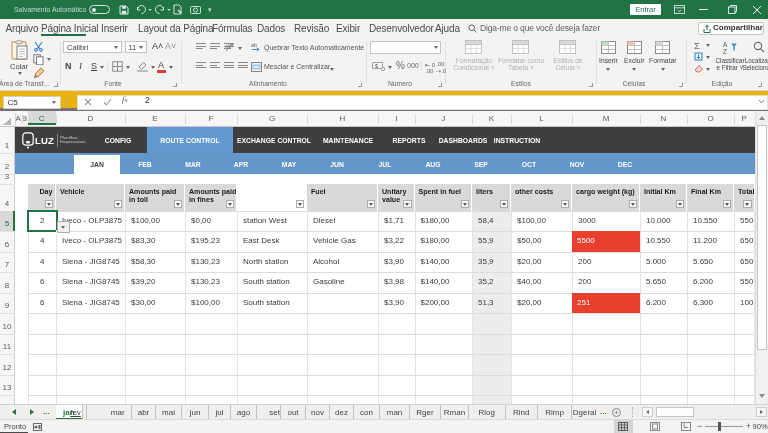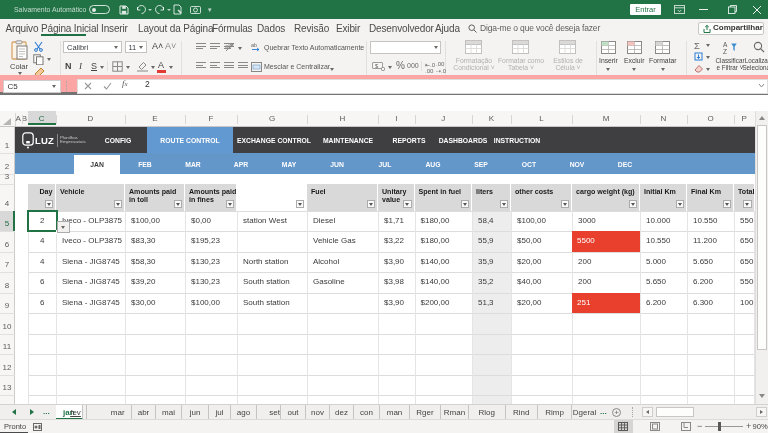--- a/index.html
+++ b/index.html
@@ -288,21 +288,21 @@
 <div class="glaunch" style="left:173px;"></div>
 <div class="glaunch" style="left:358px;"></div>
 <div class="glaunch" style="left:438px;"></div>
 <div class="glaunch" style="left:589px;"></div>
 <div class="glaunch" style="left:679px;"></div>
 <div class="glaunch" style="left:758px;"></div>
 <div class="abs" style="left:757px;top:44px;width:6px;height:4px;"><svg width="7" height="5" viewBox="0 0 7 5">
         <path d="M1 4 L3.5 1 L6 4" fill="none" stroke="#6a6866" stroke-width="1"></path>
       </svg></div>
 </div>
-<div class="abs" style="left:0;top:75px;width:768px;height:20px;background:#fca5a5;border-bottom:3px solid #737373;">
+<div class="abs" style="left:0;top:91px;width:768px;height:20px;background:#eab308;border-bottom:3px solid #737373;">
 <div class="abs" style="left:2.5px;top:4.5px;width:58px;height:13px;background:#fff;border:1px solid #d0cecc;font-size:8px;color:#333;line-height:12px;padding-left:4px;">C5</div>
 <div class="dd" style="left:52px;top:10px;"></div>
 <div class="abs" style="left:66px;top:6px;width:1px;height:10px;border-left:1px dotted #a8a6a4;"></div>
 <div class="abs" style="left:77px;top:4px;width:691px;height:14.5px;background:#fff;border:1px solid #e0dedc;"></div>
 <svg class="abs" style="left:84px;top:7px" width="8" height="8" viewBox="0 0 8 8">
       <path d="M1 1 L7 7 M7 1 L1 7" stroke="#9a9896" stroke-width="1.1"></path>
     </svg>
 <svg class="abs" style="left:103px;top:7px" width="9" height="8" viewBox="0 0 9 8">
       <path d="M1 4.5 L3.5 7 L8 1" fill="none" stroke="#9a9896" stroke-width="1.1"></path>
     </svg>
@@ -442,20 +442,21 @@
 <div class="cell" style="left:473px;top:83.5px;width:38px;height:20.5px;line-height:20.5px;padding-left:5px;">58,4</div>
 <div class="cell" style="left:512px;top:83.5px;width:60px;height:20.5px;line-height:20.5px;padding-left:5px;">$100,00</div>
 <div class="cell" style="left:573px;top:83.5px;width:67px;height:20.5px;line-height:20.5px;padding-left:5px;">3000</div>
 <div class="cell" style="left:641px;top:83.5px;width:46px;height:20.5px;line-height:20.5px;padding-left:5px;">10.000</div>
 <div class="cell" style="left:688px;top:83.5px;width:46px;height:20.5px;line-height:20.5px;padding-left:5px;">10.550</div>
 <div class="cell" style="left:735px;top:83.5px;width:19.5px;height:20.5px;line-height:20.5px;padding-left:5px;">550</div>
 <div class="cell" style="left:28.5px;top:104.0px;width:27.5px;height:20.5px;line-height:20.5px;text-align:center;">4</div>
 <div class="cell" style="left:57px;top:104.0px;width:68px;height:20.5px;line-height:20.5px;padding-left:5px;">Iveco - OLP3875</div>
 <div class="cell" style="left:126px;top:104.0px;width:59px;height:20.5px;line-height:20.5px;padding-left:5px;">$83,30</div>
 <div class="cell" style="left:186px;top:104.0px;width:51px;height:20.5px;line-height:20.5px;padding-left:5px;">$195,23</div>
+<div class="cell" style="left:238px;top:104.0px;width:69px;height:20.5px;line-height:20.5px;padding-left:5px;">East Desk</div>
 <div class="cell" style="left:308px;top:104.0px;width:70px;height:20.5px;line-height:20.5px;padding-left:5px;">Vehicle Gas</div>
 <div class="cell" style="left:379px;top:104.0px;width:35.5px;height:20.5px;line-height:20.5px;padding-left:5px;">$3,22</div>
 <div class="cell" style="left:415.5px;top:104.0px;width:56.5px;height:20.5px;line-height:20.5px;padding-left:5px;">$180,00</div>
 <div class="cell" style="left:473px;top:104.0px;width:38px;height:20.5px;line-height:20.5px;padding-left:5px;">55,9</div>
 <div class="cell" style="left:512px;top:104.0px;width:60px;height:20.5px;line-height:20.5px;padding-left:5px;">$50,00</div>
 <div class="cell" style="left:573px;top:104.0px;width:67px;height:20.5px;line-height:20.5px;padding-left:5px;background:#e8402d;color:#fff;left:572px;width:68px;">5500</div>
 <div class="cell" style="left:641px;top:104.0px;width:46px;height:20.5px;line-height:20.5px;padding-left:5px;">10.550</div>
 <div class="cell" style="left:688px;top:104.0px;width:46px;height:20.5px;line-height:20.5px;padding-left:5px;">11.200</div>
 <div class="cell" style="left:735px;top:104.0px;width:19.5px;height:20.5px;line-height:20.5px;padding-left:5px;">650</div>
 <div class="cell" style="left:28.5px;top:124.5px;width:27.5px;height:20.5px;line-height:20.5px;text-align:center;">4</div>

